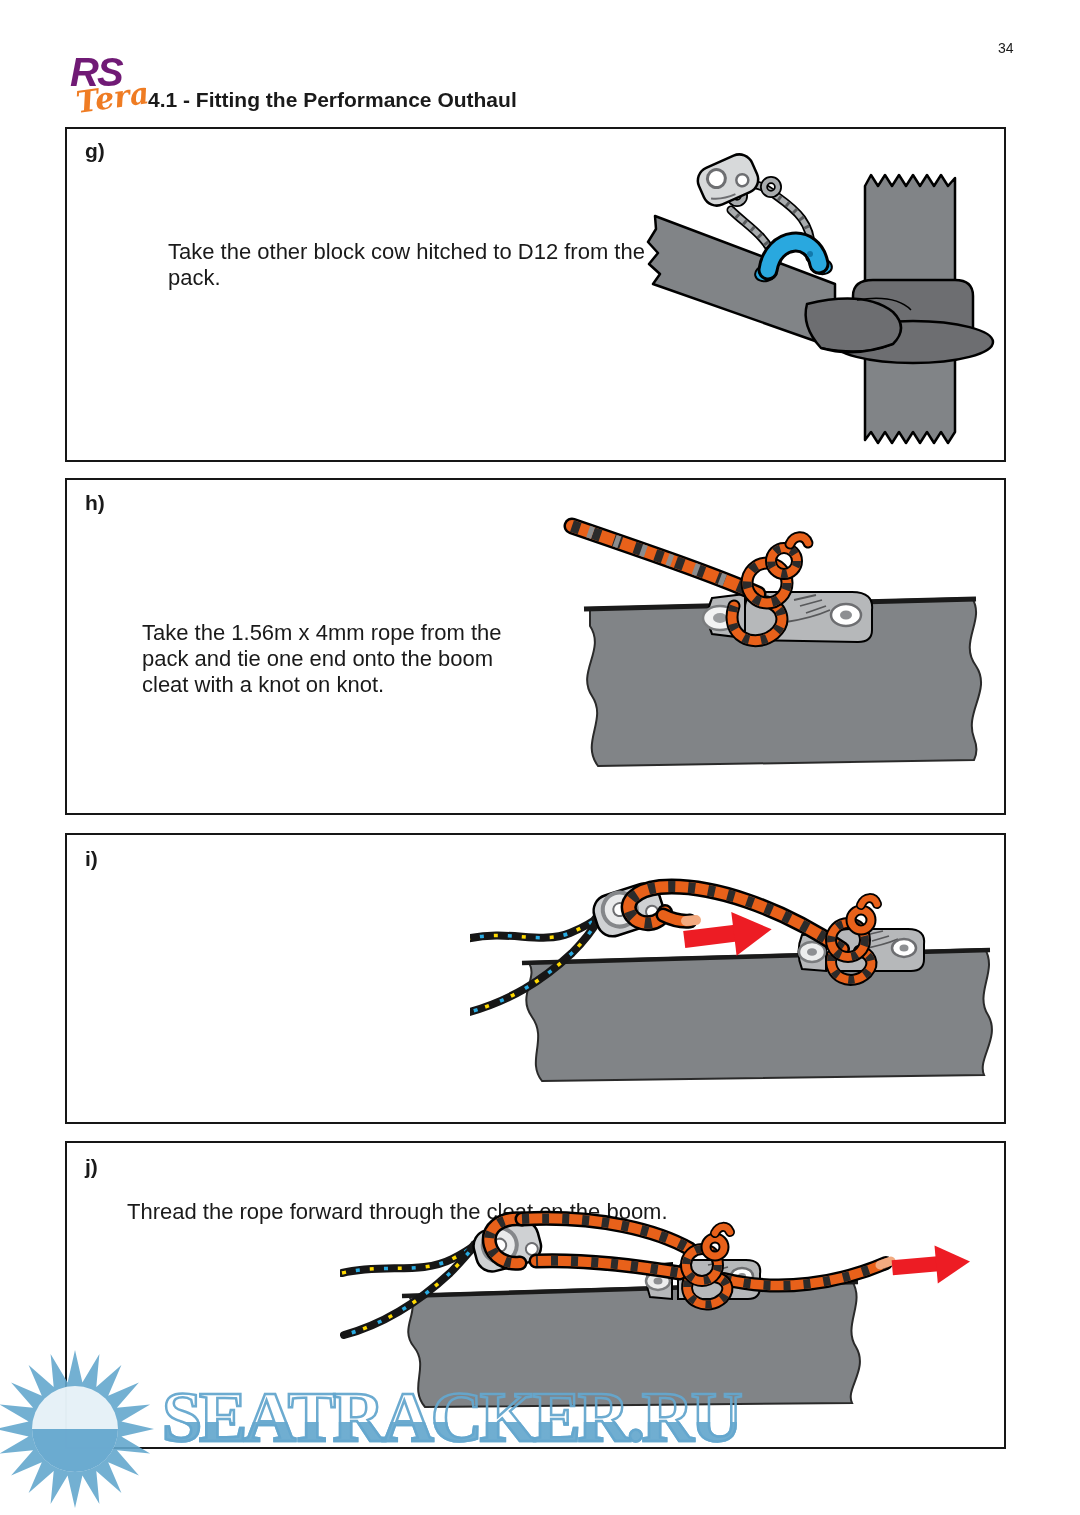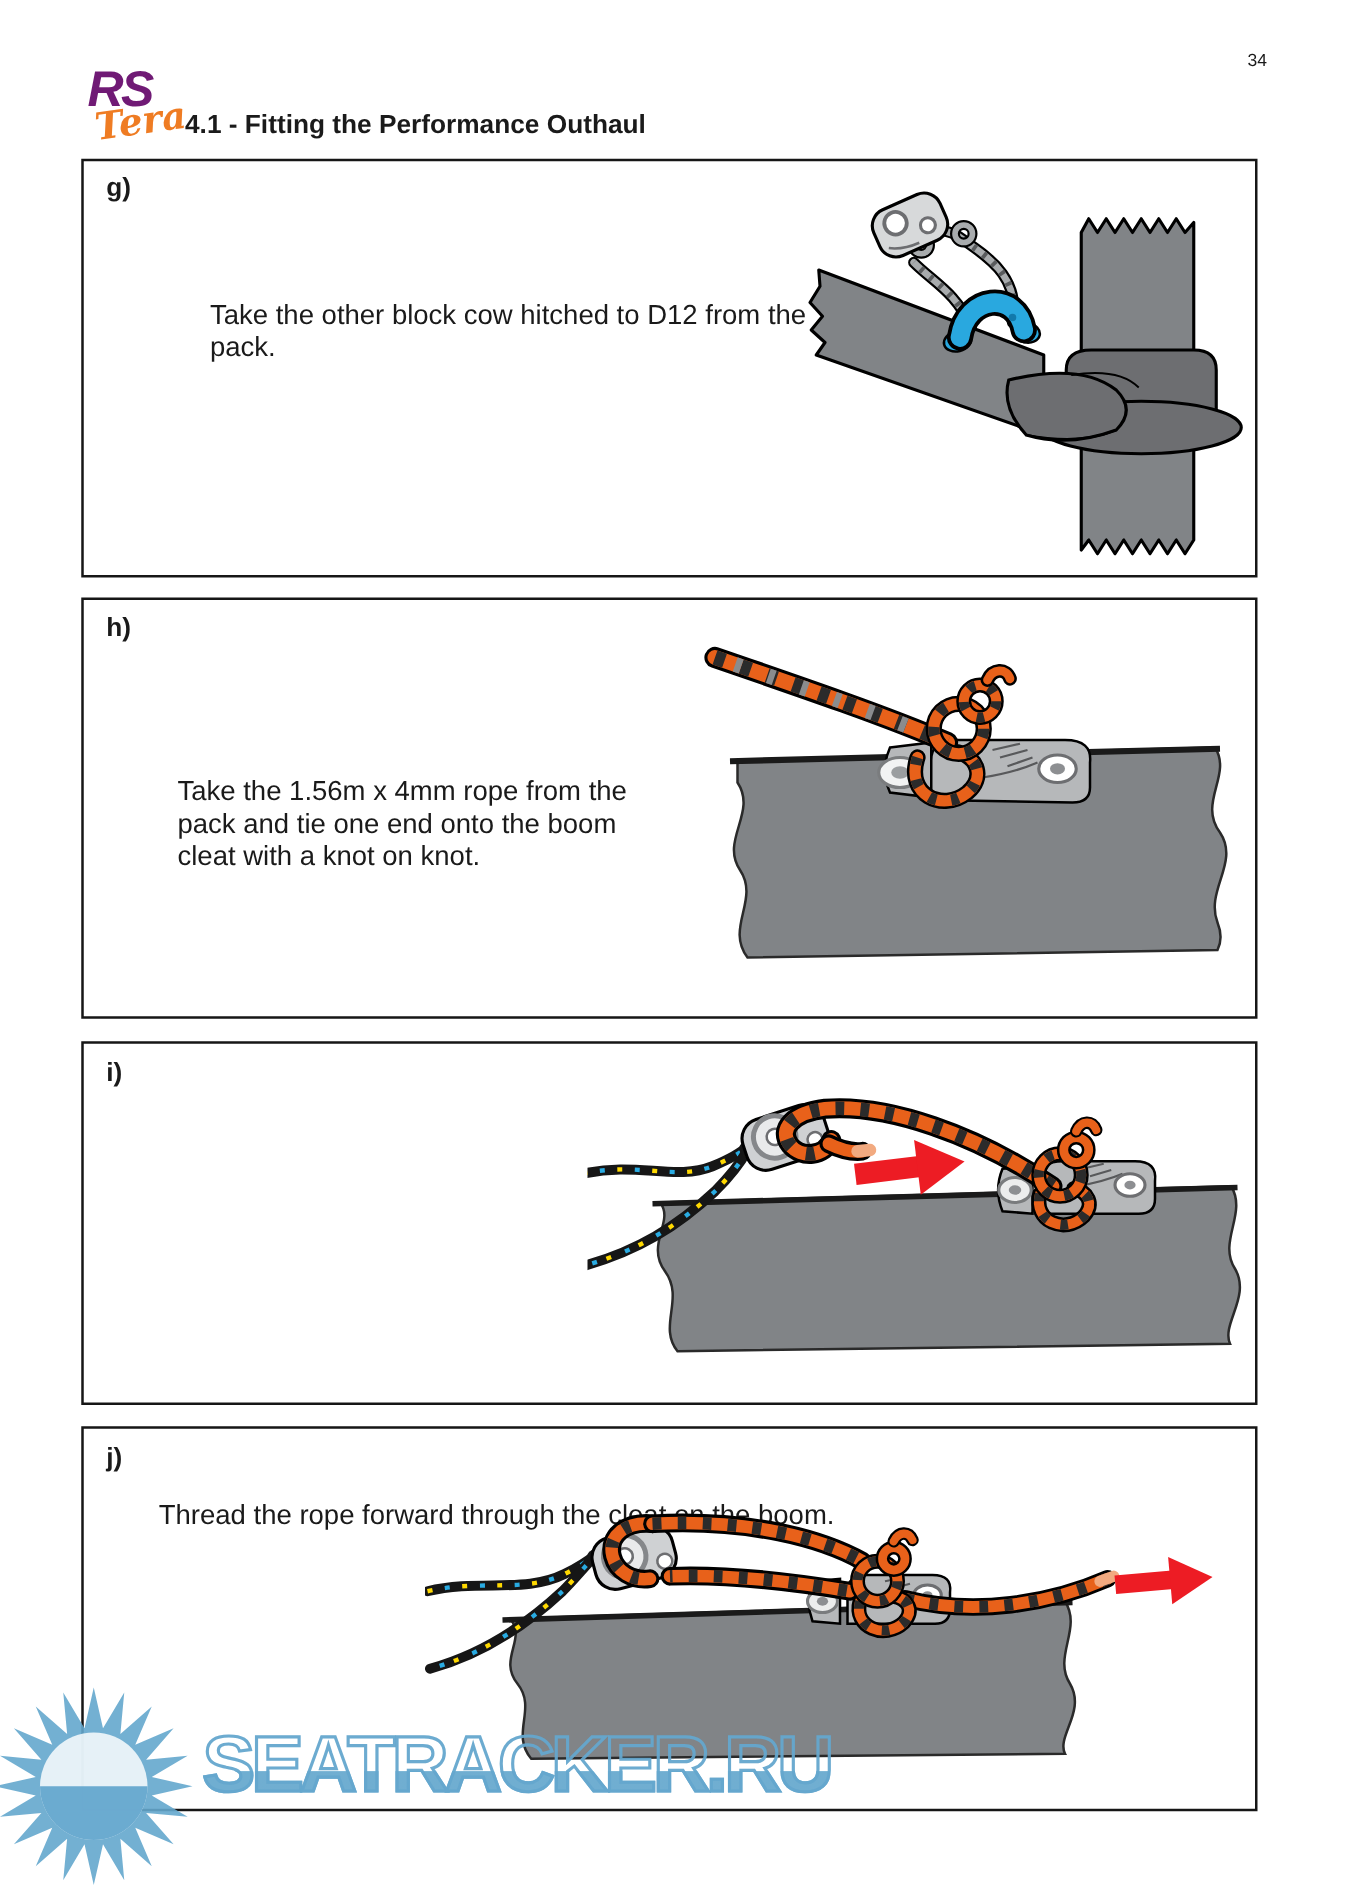--- a/index.html
+++ b/index.html
@@ -34,22 +34,22 @@
   #panel-j .panel-text{left:60px;top:30px;width:720px;}
 
   .illus{position:absolute;}
   #illus-g{left:558px;top:5px;width:382px;height:322px;}
   #illus-h{left:495px;top:18px;width:440px;height:302px;}
   #illus-i{left:403px;top:28px;width:535px;height:255px;}
   #illus-j{left:273px;top:60px;width:662px;height:242px;}
 
   .watermark{position:absolute;left:0;top:1345px;width:1080px;height:170px;z-index:30;}
   .wm-sun{position:absolute;left:-6px;top:3px;width:162px;height:162px;}
-  .wm-text{position:absolute;left:162px;top:36px;font-family:Liberation Sans, sans-serif;font-weight:700;
-           font-size:63px;line-height:1;letter-spacing:-3px;white-space:nowrap;
+  .wm-text{position:absolute;left:162px;top:36px;font-family:Liberation Serif, serif;font-weight:700;
+           font-size:72px;line-height:1;letter-spacing:-3px;white-space:nowrap;
            background:linear-gradient(to bottom,rgba(255,255,255,0) 0%,rgba(255,255,255,0) 57%,
                       rgba(100,167,205,0.92) 57%,rgba(100,167,205,0.92) 100%);
            -webkit-background-clip:text;background-clip:text;color:transparent;
            -webkit-text-stroke:2.5px rgba(100,167,205,0.95);}
 </style>
 </head>
 <body>
 
 <div class="page-number">34</div>
 

